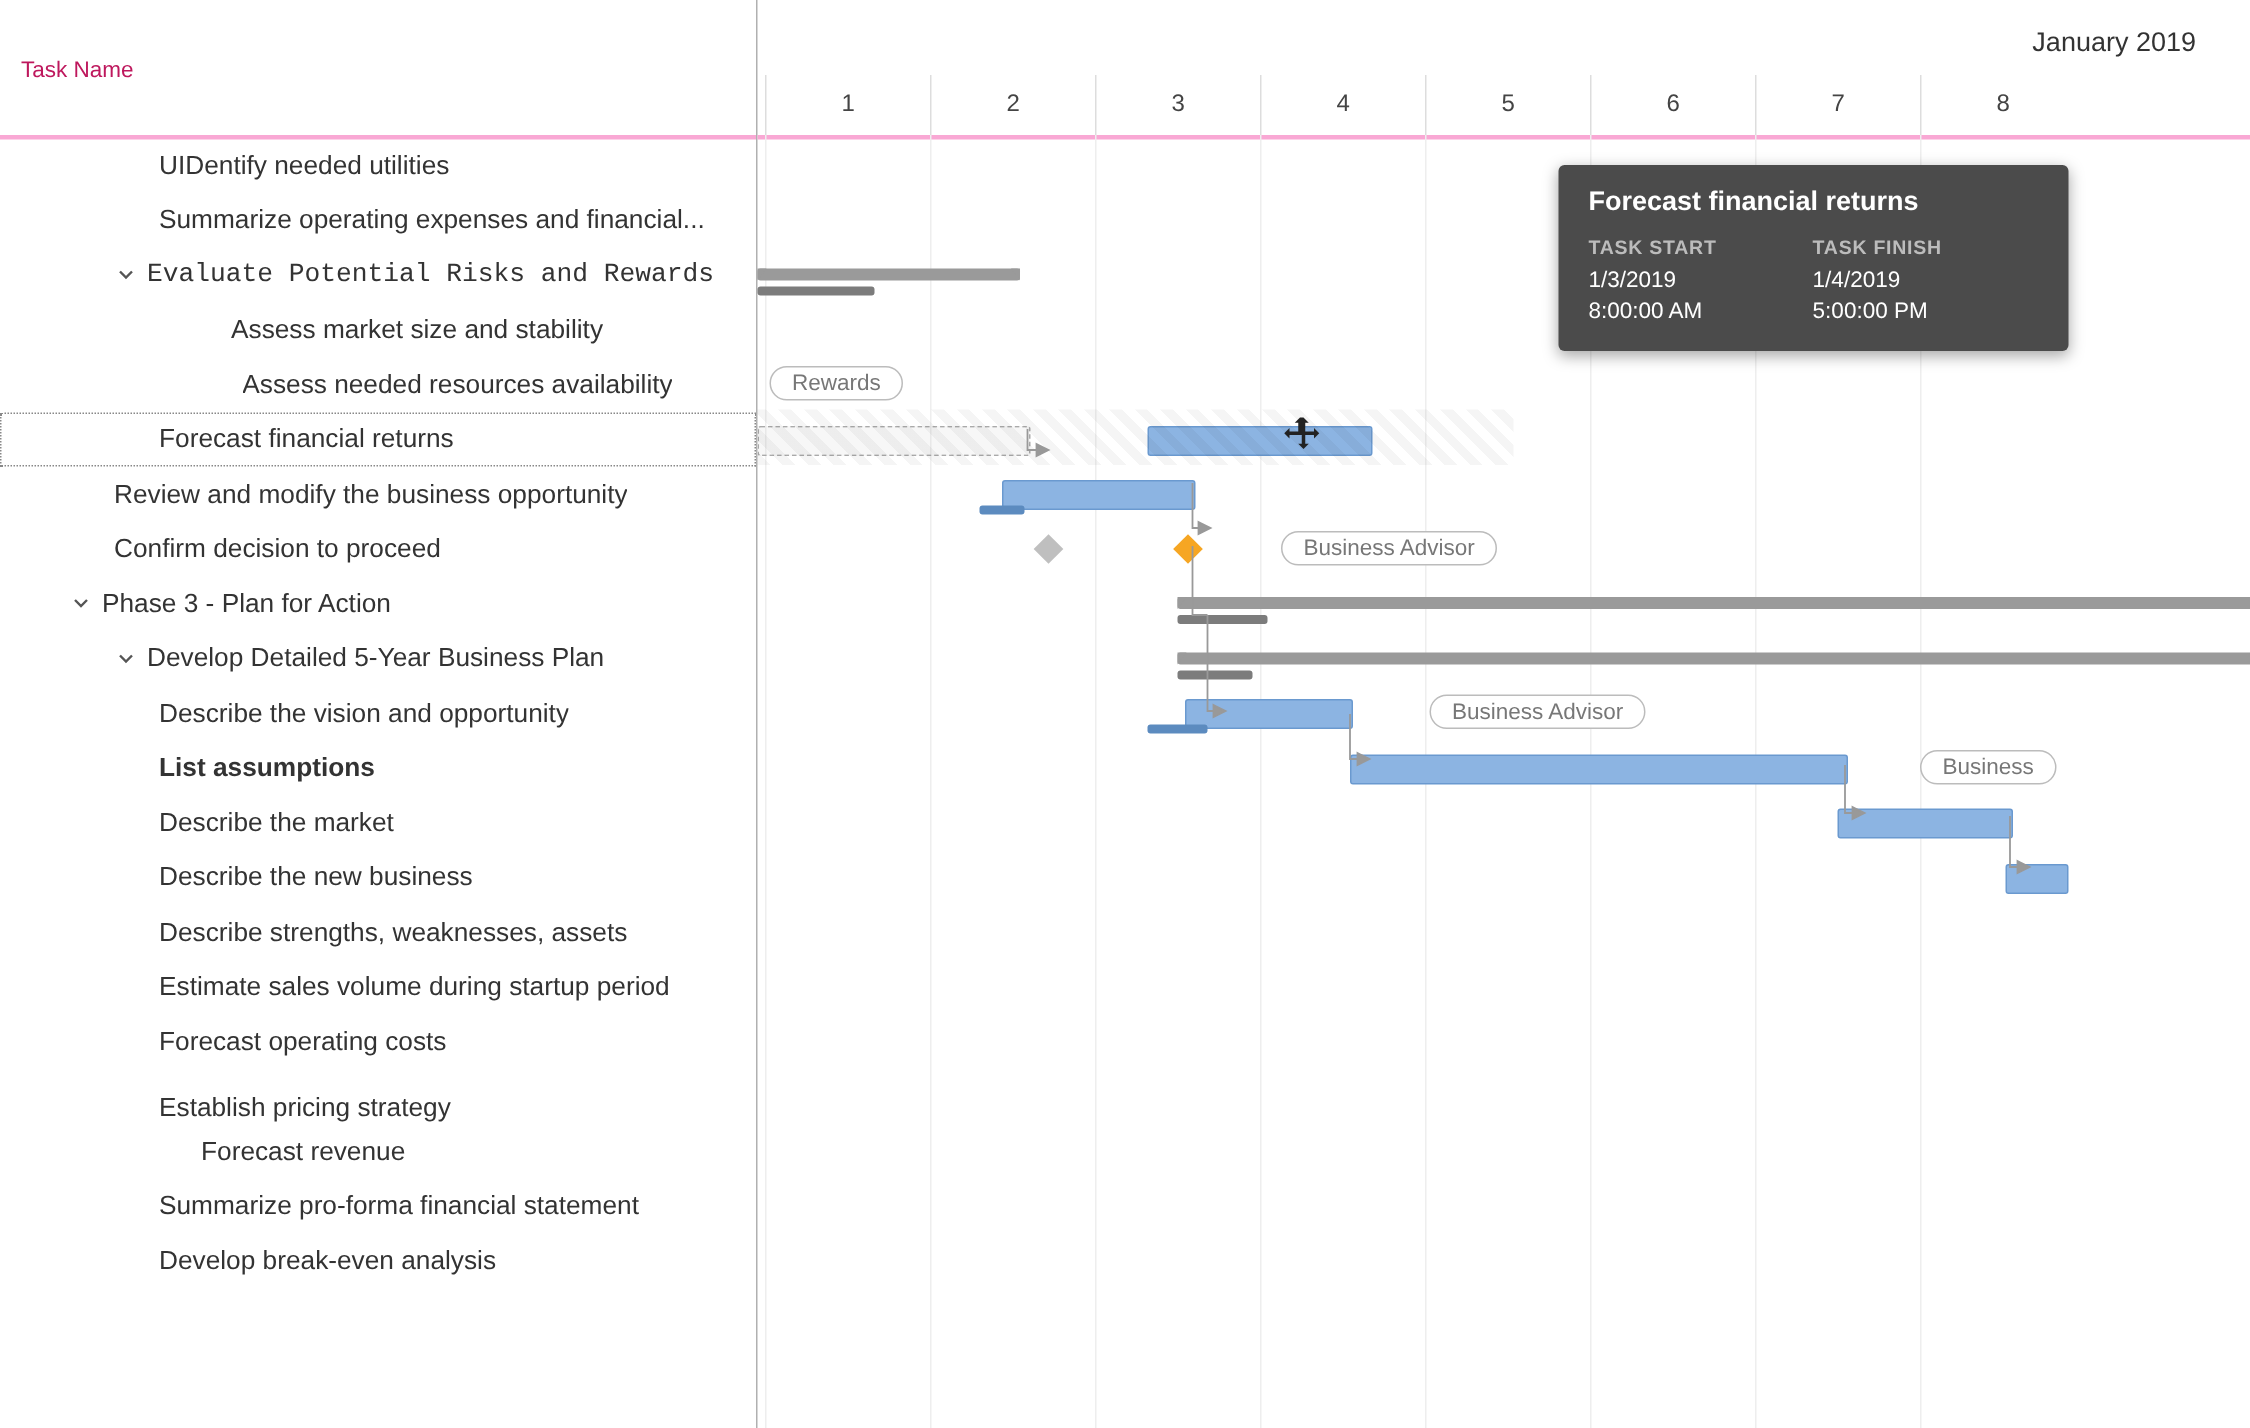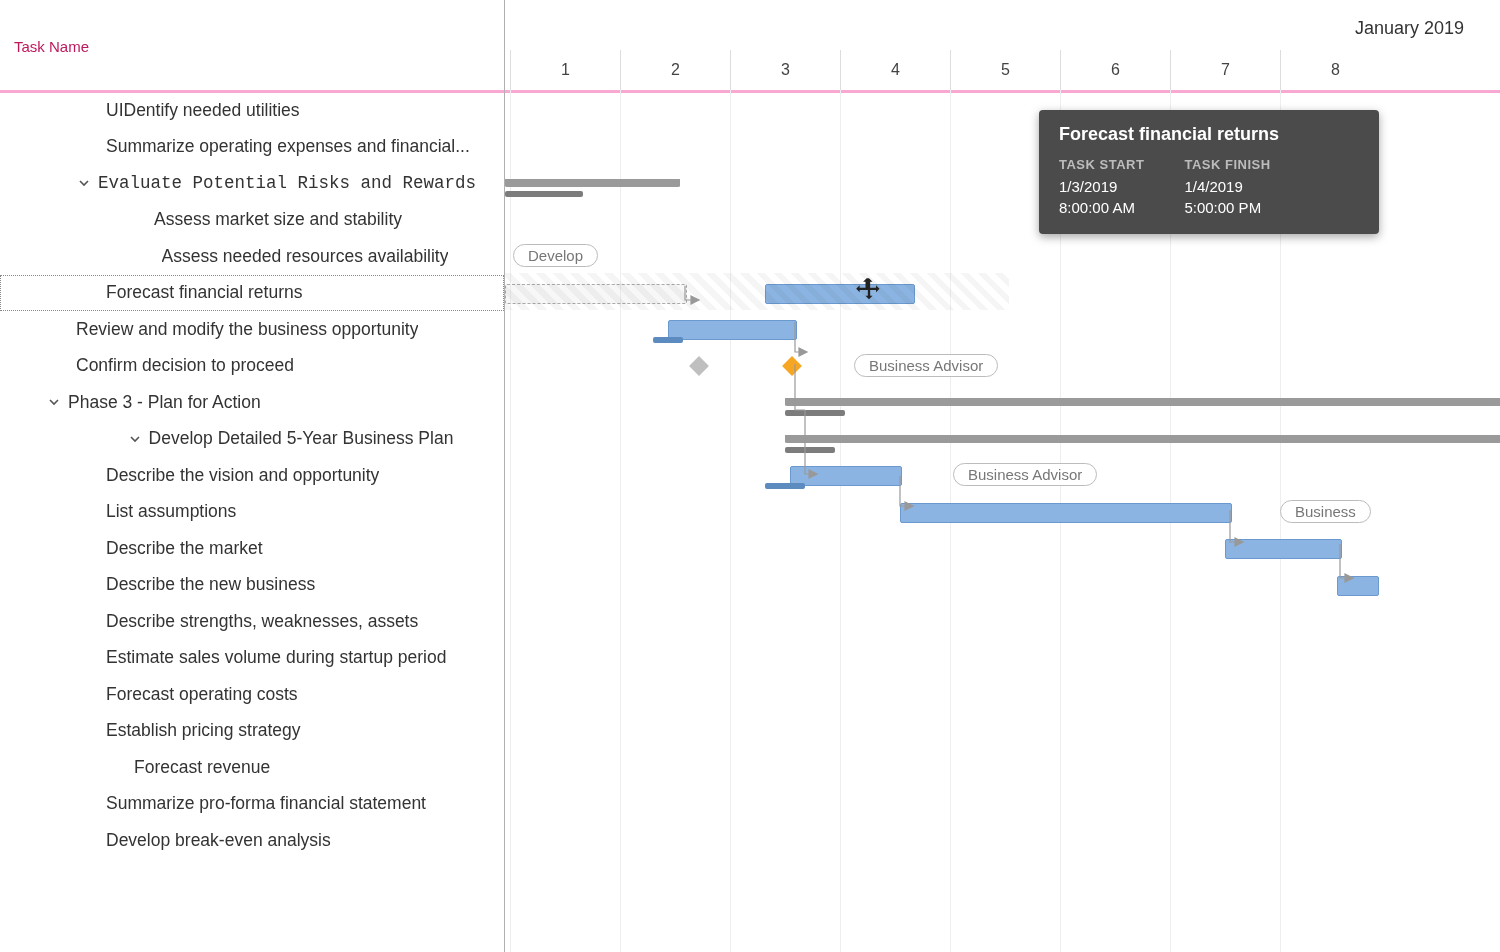--- a/index.html
+++ b/index.html
@@ -25,21 +25,21 @@
 .bar.progress{position:absolute;height:6px;background:#7c7c7c;border-radius:2px}
 .bar.progress.blue{background:#5c8bbf}
 .chip{position:absolute;padding:2px 14px;border:1px solid #bcbcbc;border-radius:14px;font-size:15px;color:#777;background:#fff;white-space:nowrap}
 .milestone{position:absolute;width:14px;height:14px;transform:rotate(45deg)}
 .milestone.gray{background:#bfbfbf}
 .milestone.orange{background:#f6a623}
 .dep{position:absolute;stroke:#999;fill:none;stroke-width:1.2}
 .dep .arrow{fill:#999}
 .tooltip{position:absolute;background:#4b4b4b;color:#fff;border-radius:4px;padding:14px 20px 16px 20px;box-shadow:0 3px 10px rgba(0,0,0,0.35);width:300px}
 .tooltip .tt-title{font-size:18px;font-weight:600;margin-bottom:12px}
-.tooltip .tt-cols{display:flex;gap:40px}
+.tooltip .tt-cols{display:flex;gap:64px}
 .tooltip .tt-lbl{color:#bcbcbc;font-size:13px;letter-spacing:0.5px;font-weight:600;margin-bottom:4px}
 .tooltip .tt-val{font-size:15px;line-height:1.4}
 .move-cursor{position:absolute;width:28px;height:28px}
 .move-cursor svg{width:28px;height:28px}
 .ghost{position:absolute;height:18px;border:1px dashed #aaa;background:rgba(200,200,200,0.15);border-radius:2px}
 </style>
 </head>
 <body>
 
 <div class="gantt">
@@ -78,50 +78,50 @@
           <span class="label">Confirm decision to proceed</span>
         </div>
         <div class="row" style="top: 384px; padding-left: 46px;">
           <span class="toggle">
             <svg width="12" height="12" viewBox="0 0 12 12">
               <path d="M2 4l4 4 4-4" stroke="#555" stroke-width="1.6" fill="none"></path>
             </svg>
           </span>
           <span class="label">Phase 3 - Plan for Action</span>
         </div>
-        <div class="row" style="top: 420.5px; padding-left: 76px; justify-content: center;">
+        <div class="row" style="top: 420.5px; padding-left: 76px;">
           <span class="toggle">
             <svg width="12" height="12" viewBox="0 0 12 12">
               <path d="M2 4l4 4 4-4" stroke="#555" stroke-width="1.6" fill="none"></path>
             </svg>
           </span>
           <span class="label">Develop Detailed 5-Year Business Plan</span>
         </div>
         <div class="row" style="top: 457px; padding-left: 106px; align-items: center;">
           <span class="label">Describe the vision and opportunity</span>
         </div>
-        <div class="row" style="top: 493.5px; padding-left: 106px;">
+        <div class="row" style="top: 493.5px; padding-left: 106px; font-weight: bold;">
           <span class="label">List assumptions</span>
         </div>
         <div class="row" style="top: 530px; padding-left: 106px;">
           <span class="label">Describe the market</span>
         </div>
         <div class="row" style="top: 566.5px; padding-left: 106px;">
           <span class="label">Describe the new business</span>
         </div>
         <div class="row" style="top: 603px; padding-left: 106px;">
           <span class="label">Describe strengths, weaknesses, assets</span>
         </div>
         <div class="row" style="top: 639.5px; padding-left: 106px;">
           <span class="label">Estimate sales volume during startup period</span>
         </div>
         <div class="row" style="top: 676px; padding-left: 106px;">
           <span class="label">Forecast operating costs</span>
         </div>
-        <div class="row" style="top: 712.5px; padding-left: 106px;">
+        <div class="row" style="top: 712.5px; padding-left: 106px; align-items: flex-end;">
           <span class="label">Establish pricing strategy</span>
         </div>
         <div class="row" style="top: 749px; padding-left: 106px; margin-left: 28px;">
           <span class="label">Forecast revenue</span>
         </div>
         <div class="row" style="top: 785.5px; padding-left: 106px;">
           <span class="label">Summarize pro-forma financial statement</span>
         </div>
         <div class="row" style="top: 822px; padding-left: 106px;">
           <span class="label">Develop break-even analysis</span>
@@ -164,21 +164,21 @@
         <div class="milestone orange" style="left: 280px; top: 358.5px;"></div>
         <div class="bar summary" style="left: 280px; width: 900px; top: 398px;"></div>
         <div class="bar progress " style="left: 280px; width: 60px; top: 410px;"></div>
         <div class="bar summary" style="left: 280px; width: 900px; top: 434.5px;"></div>
         <div class="bar progress " style="left: 280px; width: 50px; top: 446.5px;"></div>
         <div class="bar task" style="left: 285px; width: 110px; top: 466px;"></div>
         <div class="bar progress blue" style="left: 260px; width: 40px; top: 483px;"></div>
         <div class="bar task" style="left: 395px; width: 330px; top: 502.5px;"></div>
         <div class="bar task" style="left: 720px; width: 115px; top: 539px;"></div>
         <div class="bar task" style="left: 832px; width: 40px; top: 575.5px;"></div>
-        <div class="chip" style="left: 8px; top: 244px;">Develop</div>
+        <div class="chip" style="left: 8px; top: 244px;">Rewards</div>
         <div class="chip" style="left: 349px; top: 353.5px;">Business Advisor</div>
         <div class="chip" style="left: 448px; top: 463px;">Business Advisor</div>
         <div class="chip" style="left: 775px; top: 499.5px;">Business</div>
       </div>
 
     <div class="row selected-right" style="top:273px"></div>
 
     <div class="move-cursor" style="left:350px;top:276px">
       <svg viewBox="0 0 24 24">
           <path d="M12 2l3 3h-2v5h5V8l3 3-3 3v-2h-5v5h2l-3 3-3-3h2v-5H4v2l-3-3 3-3v2h5V5H7l3-3z" fill="#222"></path>

